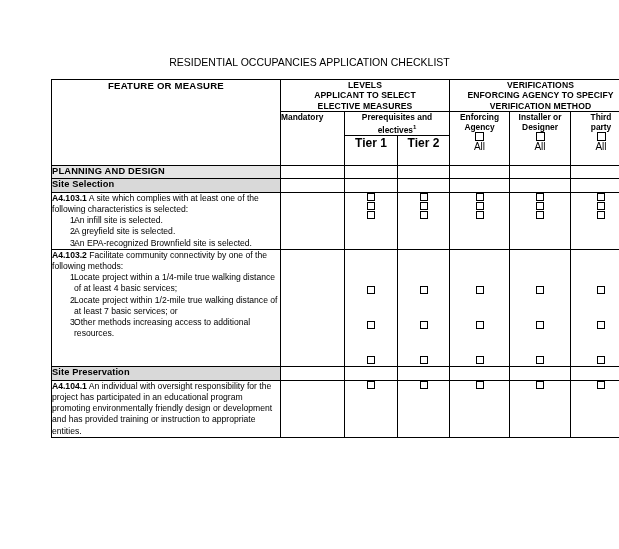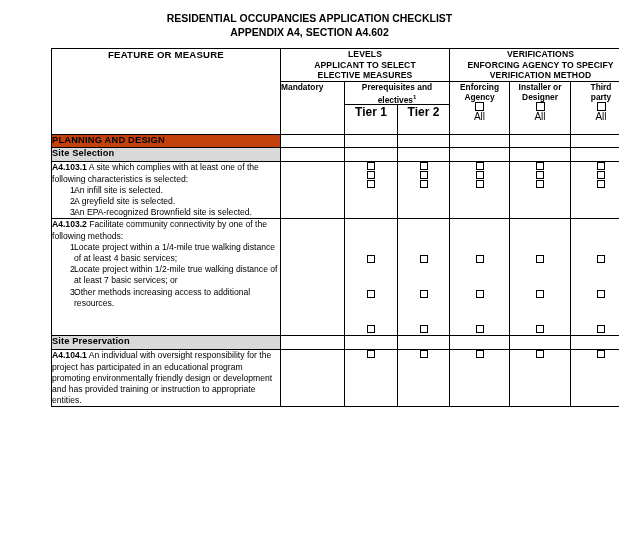--- a/index.html
+++ b/index.html
@@ -11,24 +11,25 @@
     width: 619px;
     height: 549px;
     font-family: "Liberation Sans", sans-serif;
     color: #000000;
     overflow: hidden;
   }
 
   
   .doc-title {
     text-align: center;
-    font-weight: bold;
+    font-weight: normal;
     font-size: 10.5px;
     line-height: 13.5px;
     padding-top: 12px;
+    margin-top: 44px;
   }
   .doc-title .line {
     white-space: nowrap;
   }
   .doc-title .line-wide {
     font-size: 10.3px;
   }
 
   
   .table-wrap {
@@ -139,21 +140,21 @@
     background: #ffffff;
     box-sizing: border-box;
   }
   .cb-lg {
     width: 9px;
     height: 9px;
   }
 
   
   .banner-green {
-    background: #c2410c;
+    background: #e5e5e5;
     font-weight: bold;
     font-size: 9.3px;
     letter-spacing: 0.2px;
     padding: 1px 0 1px 5px;
     height: 12px;
     vertical-align: middle;
   }
   .banner-gray {
     background: #d9d9d9;
     font-weight: bold;
@@ -212,21 +213,20 @@
   .cb-spread .slot-1 { padding-top: 36px; }
   .cb-spread .slot-2 { padding-top: 25px; }
   .cb-spread .slot-3 { padding-top: 25px; }
   .cb-single { padding-top: 9px; text-align: center; }
 </style>
 </head>
 <body>
 
 <div class="doc-title">
   <div class="line">RESIDENTIAL OCCUPANCIES APPLICATION CHECKLIST</div>
-  <div class="line">APPENDIX A4, SECTION A4.602</div>
 </div>
 
 <div class="table-wrap">
 <table class="checklist outer">
   <colgroup>
     <col class="c-feature">
         <col class="c-mandatory">
         <col class="c-tier1">
         <col class="c-tier2">
     <col class="c-enf">

